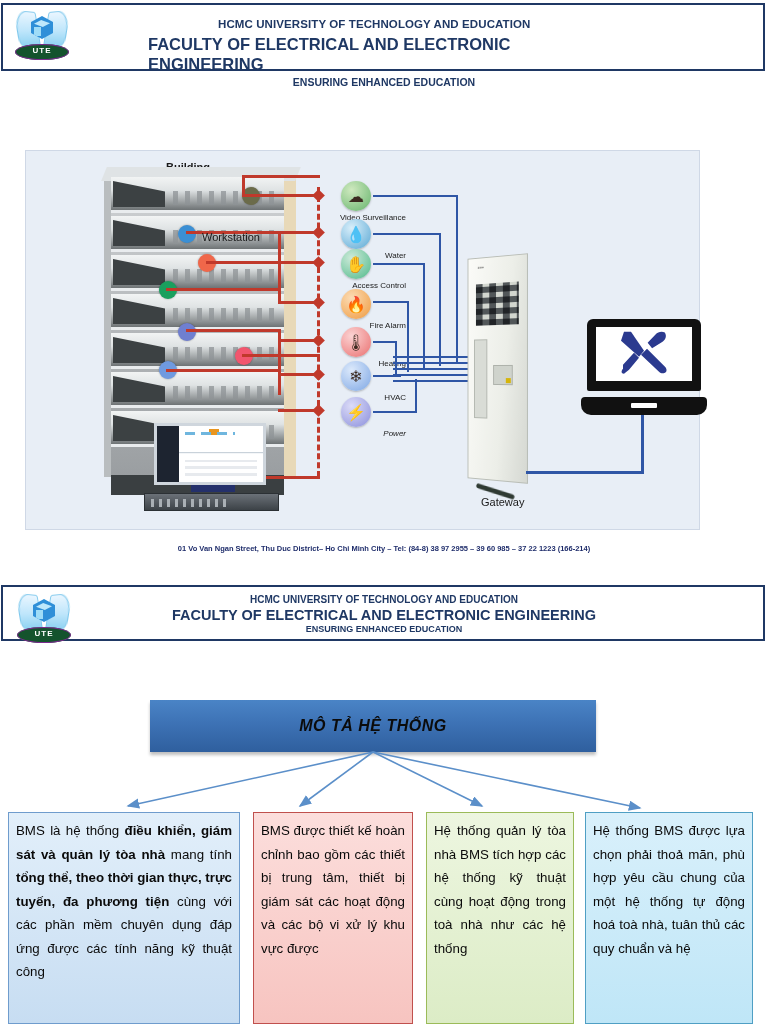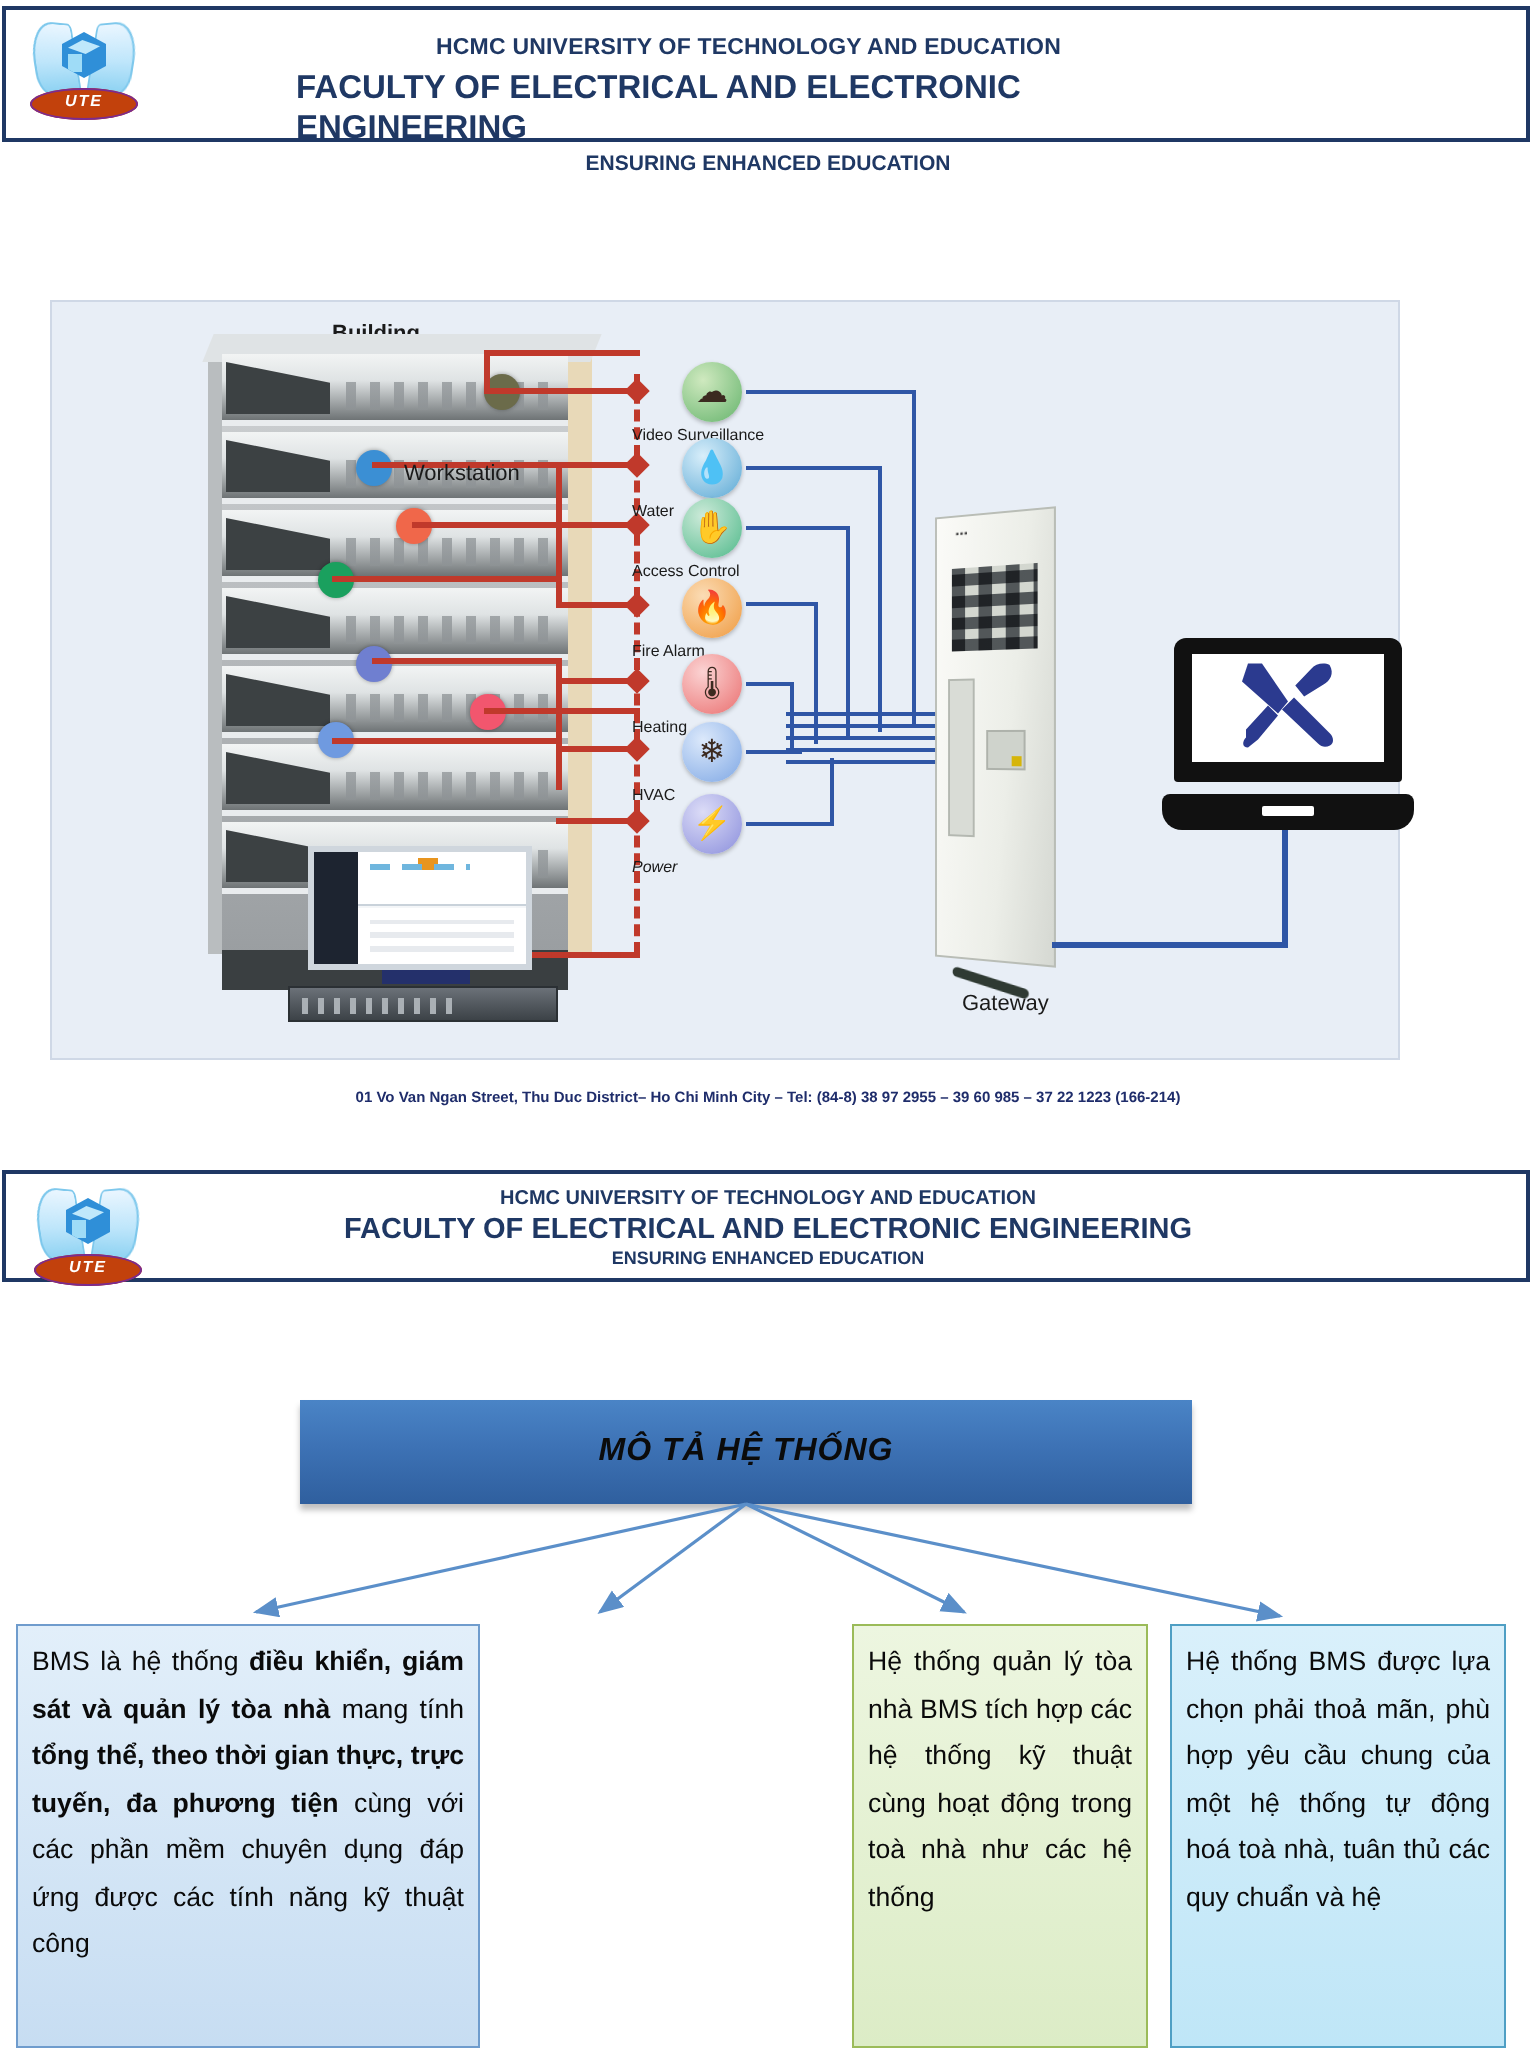--- a/index.html
+++ b/index.html
@@ -38,23 +38,22 @@
   .logo .cube:after{
     content:""; position:absolute; left:3px; top:4px; width:16px; height:7px;
     background:#bfe8fb; clip-path:polygon(45% 0%,100% 45%,55% 100%,0% 55%);
   }
   .logo .cube:before{
     content:""; position:absolute; left:3px; top:11px; width:7px; height:9px;
     background:#9fdcf7;
   }
   .logo .oval {
     position:absolute; left:2px; bottom:1px; width:54px; height:16px;
-    background:#c2410c; border-radius:50%;
+    background:#14532d; border-radius:50%;
     box-shadow:0 0 0 1px #7b2b8f inset;
-    font-style:italic;
   }
   .logo .oval span {
     position:absolute; left:0; right:0; top:2px;
     text-align:center; color:#ffffff; font-size:8px; font-weight:bold;
     letter-spacing:1px; font-family:"Liberation Sans", sans-serif;
   }
 
   .hdr-l1 {
     position:absolute; color:#1f3864; font-weight:bold;
     font-family:"Liberation Sans", sans-serif;
@@ -153,21 +152,21 @@
   }
 
   
   .svc {
     position:absolute; width:30px; height:30px; border-radius:50%;
     display:flex; align-items:center; justify-content:center;
     font-size:16px; color:#3b2a20;
     box-shadow:0 1px 2px rgba(0,0,0,.25);
   }
   .svc-lbl {
-    position:absolute; font-size:8px; color:#1a1a1a; text-align:left; width:90px;
+    position:absolute; font-size:8px; color:#1a1a1a; text-align:right; width:90px;
     font-family:"Liberation Sans", sans-serif;
   }
 
   .blueline { position:absolute; background:#2f56a6; height:2px; }
   .bluevert { position:absolute; background:#2f56a6; width:2px; }
 
   
   .gw {
     position:absolute; left:440px; top:105px; width:62px; height:225px;
     background:linear-gradient(95deg,#fbfbf8 0%, #eceee8 60%, #d5d8d2 100%);
@@ -471,15 +470,16 @@
     </marker>
   </defs>
   <line x1="373" y1="4" x2="128" y2="58" stroke="#5b8fc9" stroke-width="1.6" marker-end="url(#ah)"></line>
   <line x1="373" y1="4" x2="300" y2="58" stroke="#5b8fc9" stroke-width="1.6" marker-end="url(#ah)"></line>
   <line x1="373" y1="4" x2="482" y2="58" stroke="#5b8fc9" stroke-width="1.6" marker-end="url(#ah)"></line>
   <line x1="373" y1="4" x2="640" y2="60" stroke="#5b8fc9" stroke-width="1.6" marker-end="url(#ah)"></line>
 </svg>
 
 <div class="boxes">
   <div class="tbox box1"><span>BMS là hệ thống </span><b>điều khiển, giám sát và quản lý tòa nhà</b><span> mang tính </span><b>tổng thể, theo thời gian thực, trực tuyến, đa phương tiện</b><span> cùng với các phần mềm chuyên dụng đáp ứng được các tính năng kỹ thuật công</span></div>
+  <div class="tbox box2"><span>BMS được thiết kế hoàn chỉnh bao gồm các thiết bị trung tâm, thiết bị giám sát các hoạt động và các bộ vi xử lý khu vực được</span></div>
   <div class="tbox box3"><span>Hệ thống quản lý tòa nhà BMS tích hợp các hệ thống kỹ thuật cùng hoạt động trong toà nhà như các hệ thống</span></div>
   <div class="tbox box4"><span>Hệ thống BMS được lựa chọn phải thoả mãn, phù hợp yêu cầu chung của một hệ thống tự động hoá toà nhà, tuân thủ các quy chuẩn và hệ</span></div>
 </div>
 
 </body></html>

